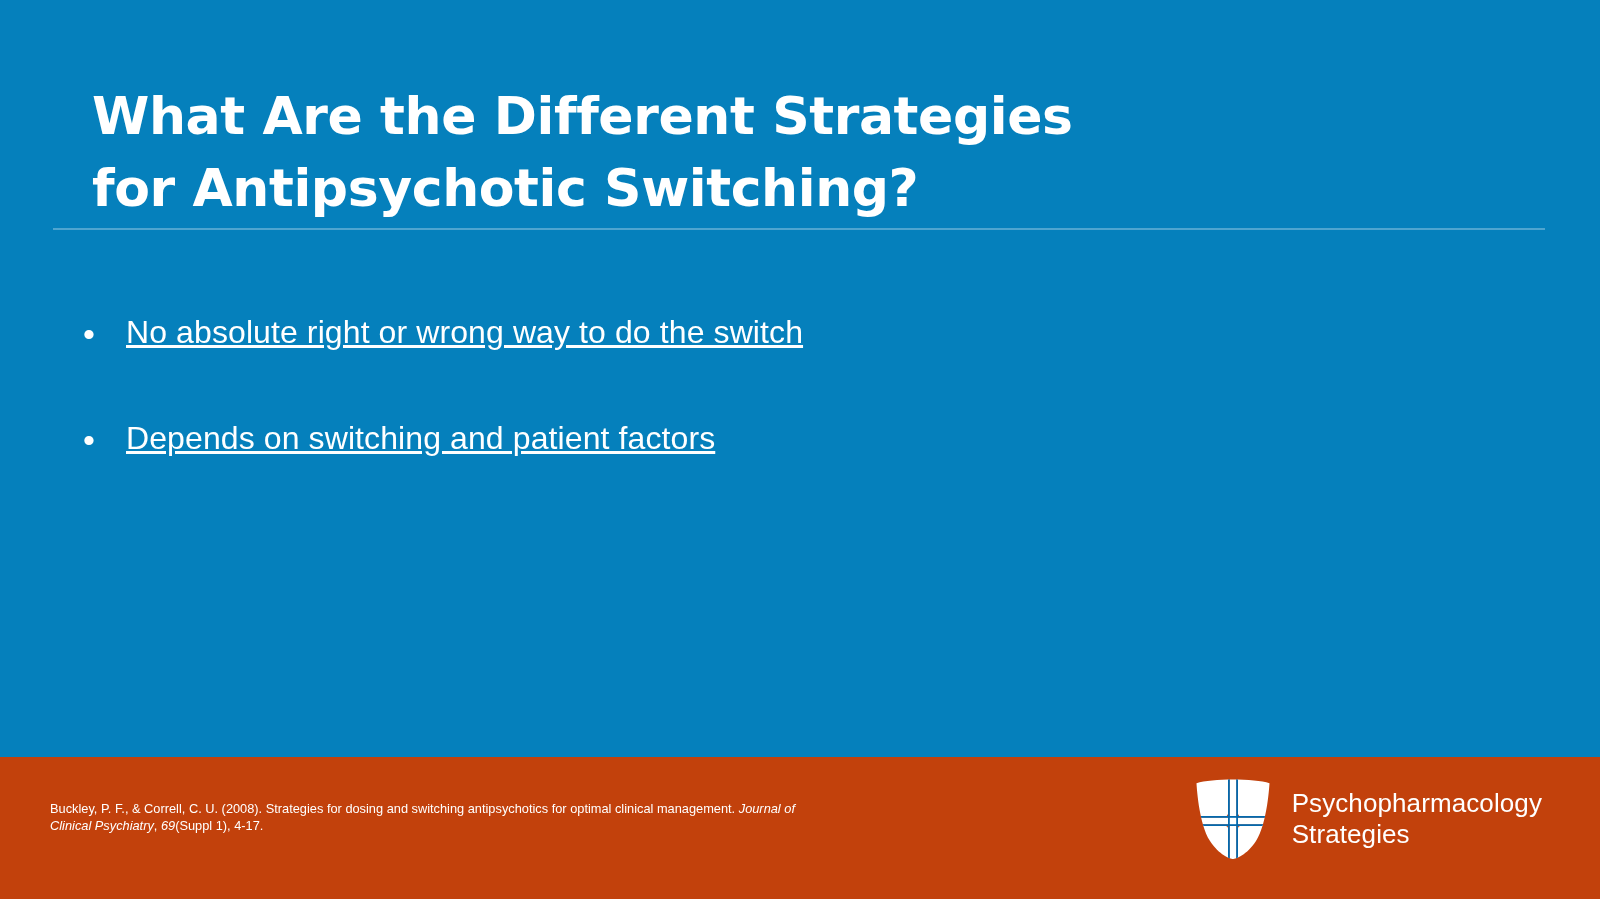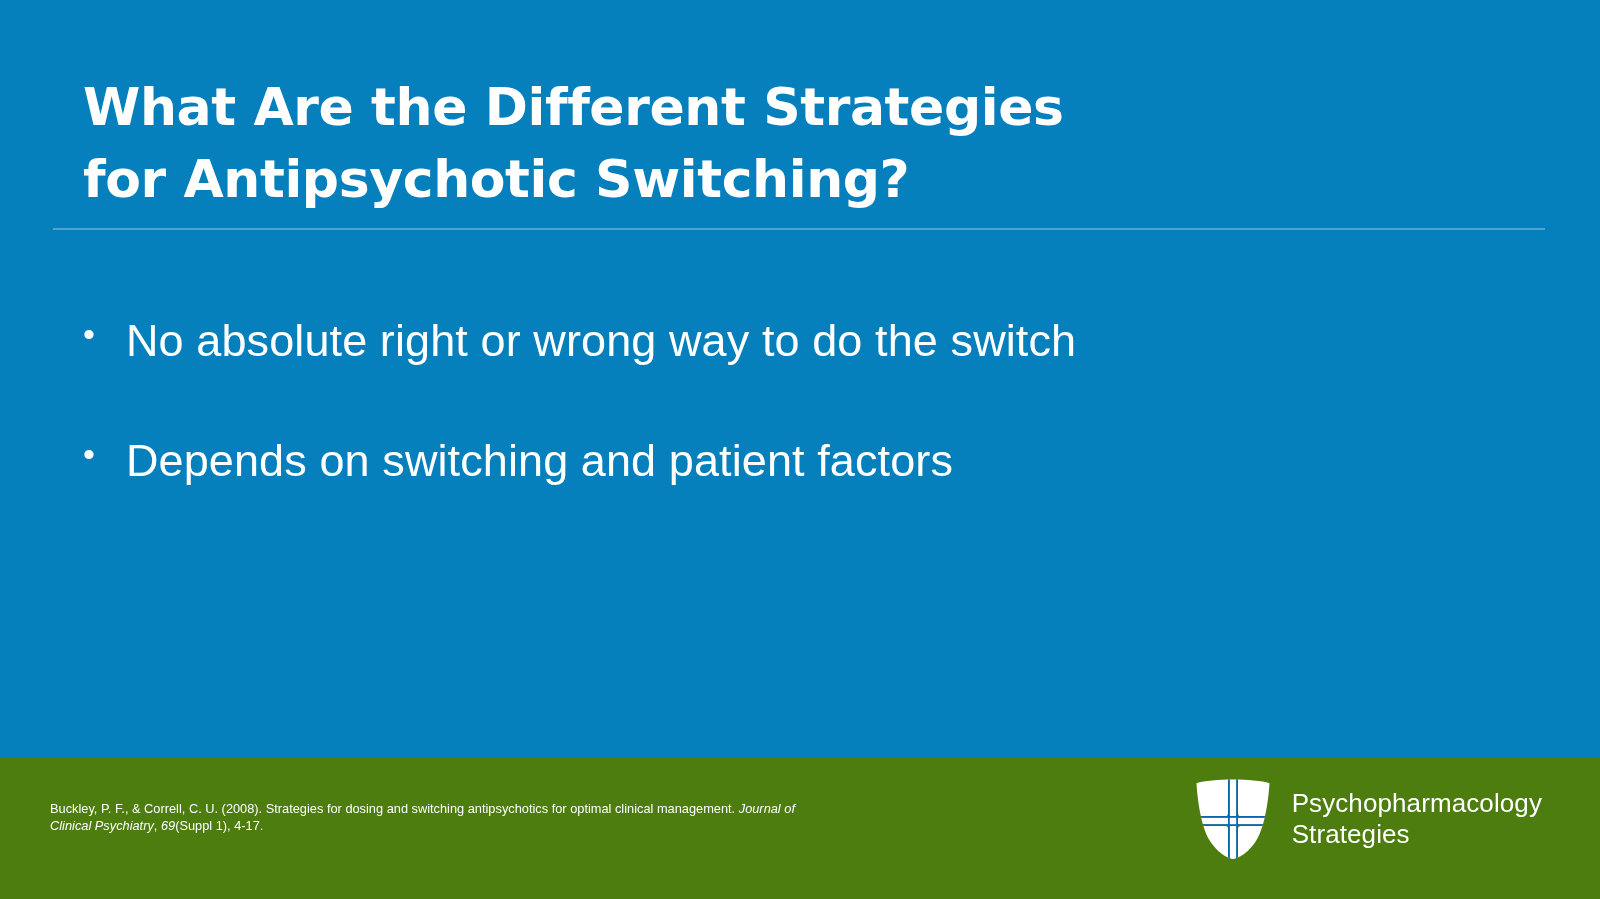--- a/index.html
+++ b/index.html
@@ -21,21 +21,21 @@
   }
 
   
   .title-block {
     position: absolute;
     left: 83px;
     top: 72px;
     width: 1030px;
   }
   .slide-title {
-    margin: 0;
+    margin: 9px;
     color: #ffffff;
     font-family: "DejaVu Sans", sans-serif;
     font-size: 52px;
     font-weight: 700;
     line-height: 1.38;
     letter-spacing: -0.4px;
   }
 
   .title-rule {
     position: absolute;
@@ -69,34 +69,35 @@
     color: #ffffff;
     font-size: 34px;
     line-height: 1.42;
     text-align: left;
     padding-left: 3px;
   }
   .bullet-text {
     flex: 1 1 auto;
     color: #ffffff;
     font-family: "Liberation Sans", sans-serif;
-    font-size: 45px;
+    font-size: 32px;
     font-weight: 400;
     line-height: 1.38;
     letter-spacing: 0.1px;
+    text-decoration: underline;
   }
 
   
   .footer {
     position: absolute;
     left: 0;
     bottom: 0;
     width: 1600px;
     height: 142px;
-    background: #4d7c0f;
+    background: #c2410c;
   }
 
   .citation {
     position: absolute;
     left: 50px;
     top: 44px;
     width: 760px;
     color: #ffffff;
     font-family: "Liberation Sans", sans-serif;
     font-size: 12.8px;

